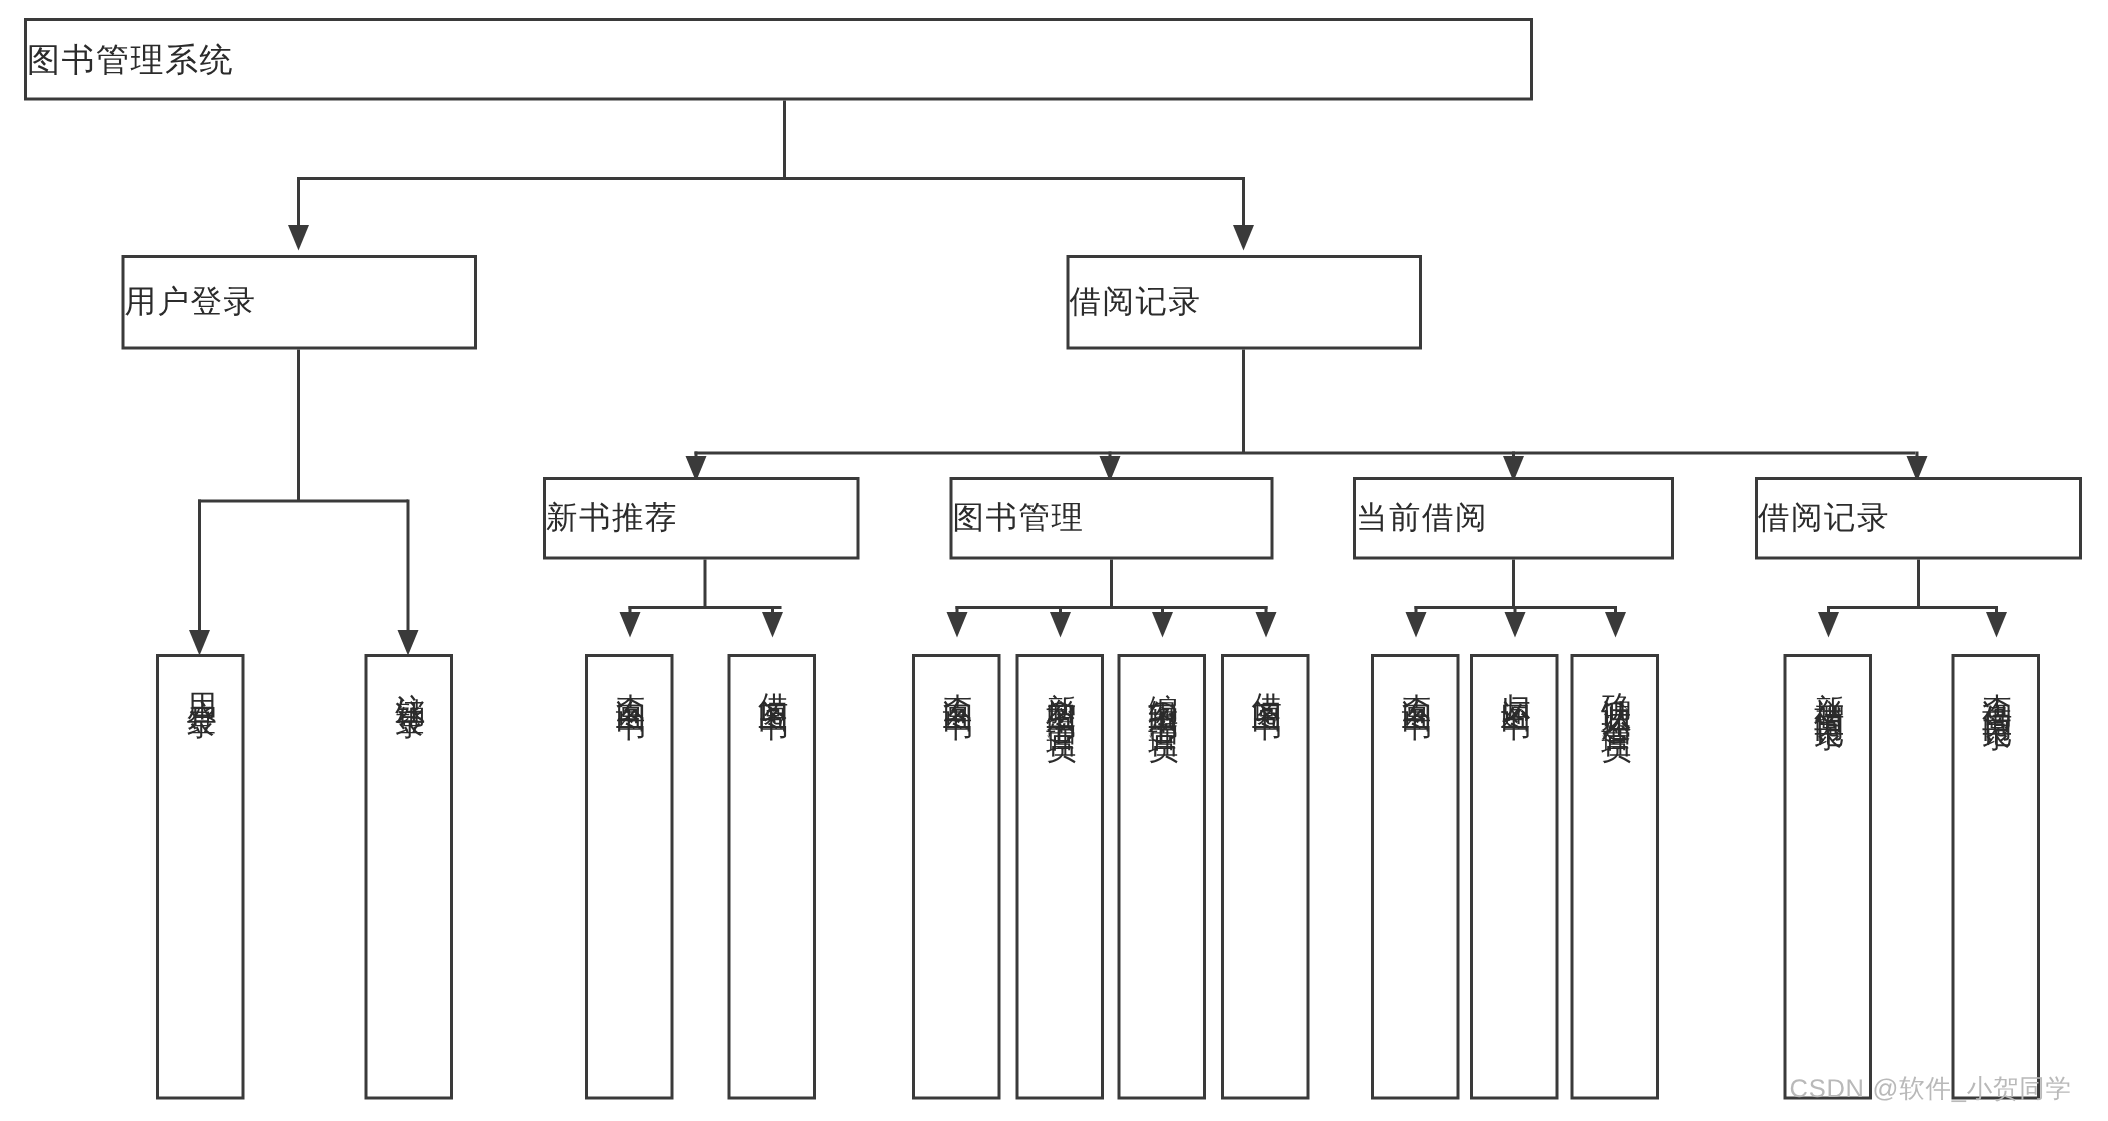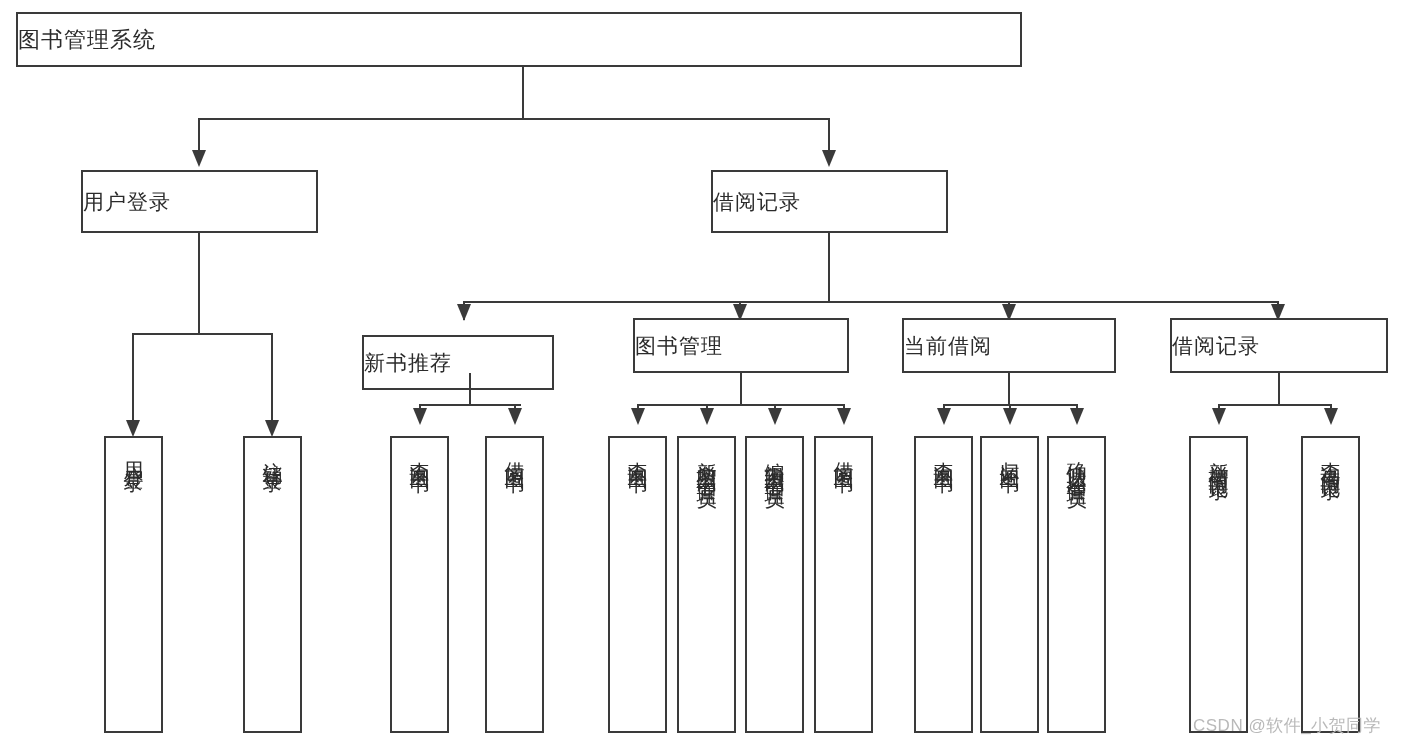--- a/index.html
+++ b/index.html
@@ -109,21 +109,21 @@
 
   <div class="ln lnv" style="left:739px;top:301px;width:2px;height:19px;"></div>
   <div class="arrow" style="left:733px;top:304px;"></div>
 
   <div class="ln lnv" style="left:1008px;top:301px;width:2px;height:19px;"></div>
   <div class="arrow" style="left:1002px;top:304px;"></div>
 
   <div class="ln lnv" style="left:1277px;top:301px;width:2px;height:19px;"></div>
   <div class="arrow" style="left:1271px;top:304px;"></div>
 
-  <div class="node h" style="left:362px;top:318px;width:192px;height:55px;margin-top:17px;">
+  <div class="node h" style="left:362px;top:318px;width:211px;height:55px;">
     <span>新书推荐</span>
   </div>
   <div class="node h" style="left:633px;top:318px;width:216px;height:55px;">
     <span>图书管理</span>
   </div>
   <div class="node h" style="left:1170px;top:318px;width:218px;height:55px;">
     <span>借阅记录</span>
   </div>
   <div class="node h" style="left:902px;top:318px;width:214px;height:55px;">
     <span>当前借阅</span>

